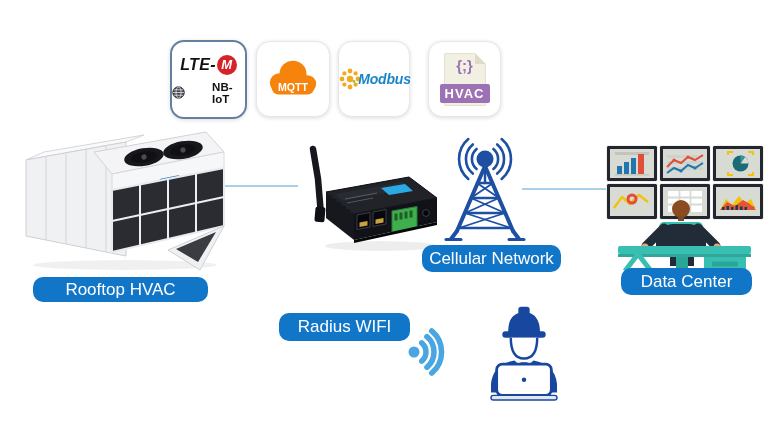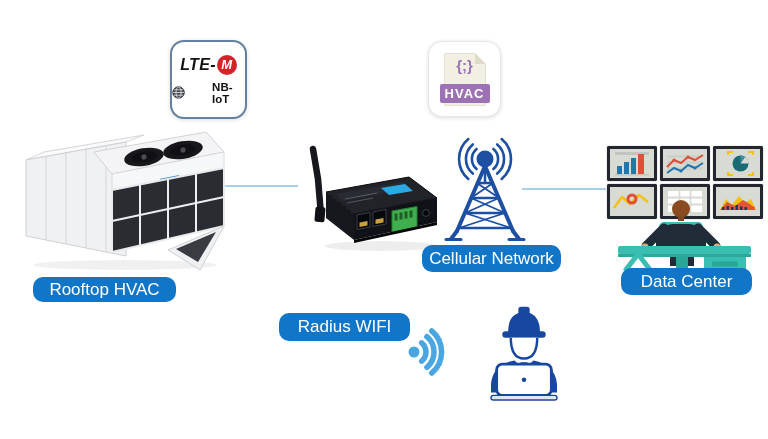--- a/index.html
+++ b/index.html
@@ -65,21 +65,51 @@
           <ellipse cx="7.5" cy="7.5" rx="2.9" ry="6.2"></ellipse>
           <line x1="1.2" y1="7.5" x2="13.8" y2="7.5"></line>
           <line x1="2.2" y1="4.4" x2="12.8" y2="4.4"></line>
           <line x1="2.2" y1="10.6" x2="12.8" y2="10.6"></line>
         </g>
       </svg>
       <span class="nbiot-text">NB-IoT</span>
     </div>
   </div>
 
-
+  <div class="badge-card" style="left:256px;top:41px;width:72px;height:74px;">
+    <svg width="58" height="44" viewBox="0 0 60 44">
+      <g fill="var(--mqtt-orange,#f5830c)">
+        <circle cx="16" cy="26" r="10"></circle>
+        <circle cx="30" cy="17" r="14"></circle>
+        <circle cx="45" cy="27" r="9"></circle>
+        <rect x="8" y="24" width="44" height="14" rx="7"></rect>
+      </g>
+      <text x="30" y="34" text-anchor="middle" fill="#fff" font-size="11" font-weight="bold" font-family="Liberation Sans, sans-serif">MQTT</text>
+    </svg>
+  </div>
+
+  <div class="badge-card" style="left:338px;top:41px;width:70px;height:74px;">
+    <div class="modbus-row">
+      <svg width="26" height="26" viewBox="0 0 26 26">
+        <g fill="var(--modbus-star,#f5a91e)">
+          <circle cx="13" cy="13" r="3.2"></circle>
+          <circle cx="13" cy="5" r="2.4"></circle>
+          <circle cx="13" cy="21" r="2.4"></circle>
+          <circle cx="5" cy="13" r="2.4"></circle>
+          <circle cx="21" cy="13" r="2.4"></circle>
+          <circle cx="7.4" cy="7.4" r="2.1"></circle>
+          <circle cx="18.6" cy="7.4" r="2.1"></circle>
+          <circle cx="7.4" cy="18.6" r="2.1"></circle>
+          <circle cx="18.6" cy="18.6" r="2.1"></circle>
+        </g>
+        <circle cx="17" cy="15.5" r="1.4" fill="#9bbf3a"></circle>
+      </svg>
+      <span class="modbus-text">Modbus</span>
+    </div>
+  </div>
 
   <div class="badge-card" style="left:428px;top:41px;width:71px;height:74px;">
     <div class="json-page">
       <div class="json-fold"></div>
       <div class="json-glyph">{;}</div>
       <div class="json-banner">HVAC</div>
     </div>
   </div>
 
   <div class="connector" style="left:219px;top:185px;width:79px;"></div>
@@ -313,18 +343,18 @@
       <path d="M5,97 L5,88 Q7,67 30,63 L36,69 Q30,80 24,97 Z"></path>
       <path d="M75,97 L75,88 Q73,67 50,63 L44,69 Q50,80 56,97 Z"></path>
       <polygon points="36,65 44,65 40,70"></polygon>
       <polygon points="37.5,70 42.5,70 41.5,84 38.5,84"></polygon>
     </g>
     <rect x="11" y="67" width="58" height="33" rx="6" fill="#fff" stroke="var(--worker-blue,#17479e)" stroke-width="3"></rect>
     <circle cx="40" cy="83.5" r="2.4" fill="var(--worker-blue,#17479e)"></circle>
     <rect x="5" y="100" width="70" height="5" rx="2.5" fill="#dfe7f2" stroke="var(--worker-blue,#17479e)" stroke-width="1.5"></rect>
   </svg>
 
-  <div class="node-label" style="left:33px;top:277px;width:143px;height:25px;">Rooftop HVAC</div>
+  <div class="node-label" style="left:33px;top:277px;width:175px;height:25px;">Rooftop HVAC</div>
   <div class="node-label" style="left:422px;top:245px;width:139px;height:27px;">Cellular Network</div>
   <div class="node-label" style="left:621px;top:268px;width:131px;height:27px;">Data Center</div>
   <div class="node-label" style="left:279px;top:313px;width:131px;height:28px;">Radius WIFI</div>
 
 </div>
 
 </body></html>

